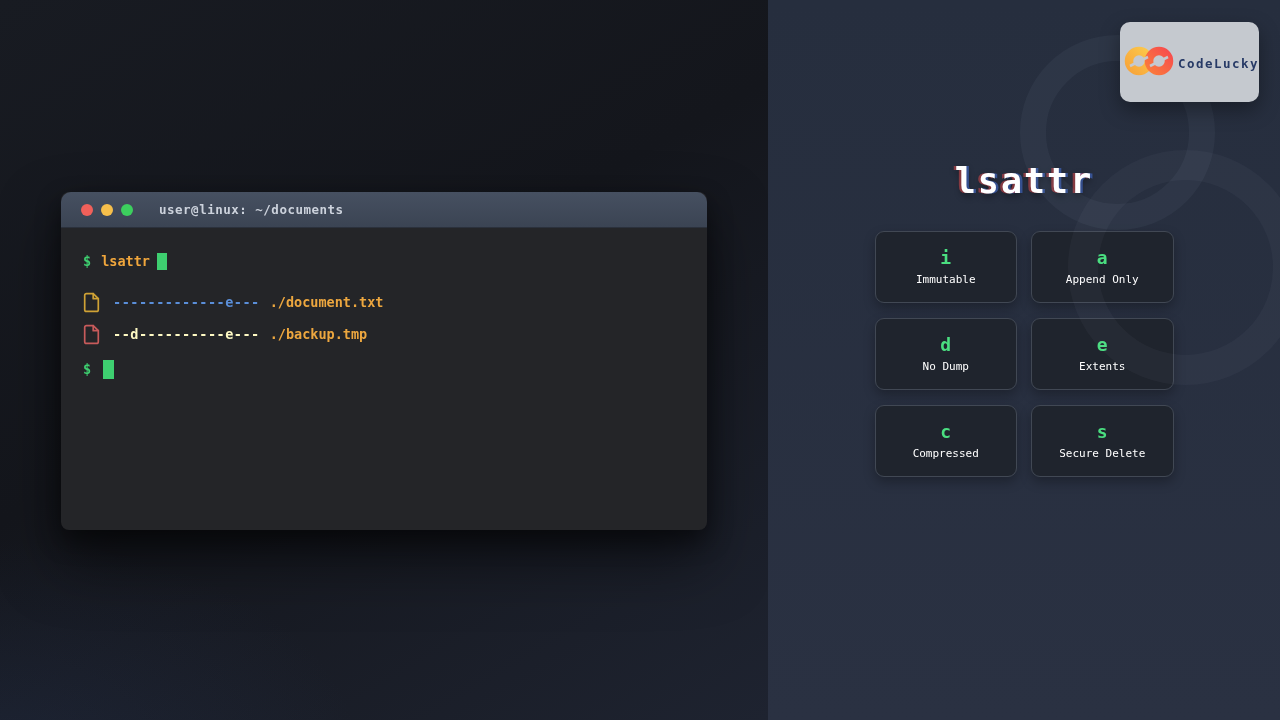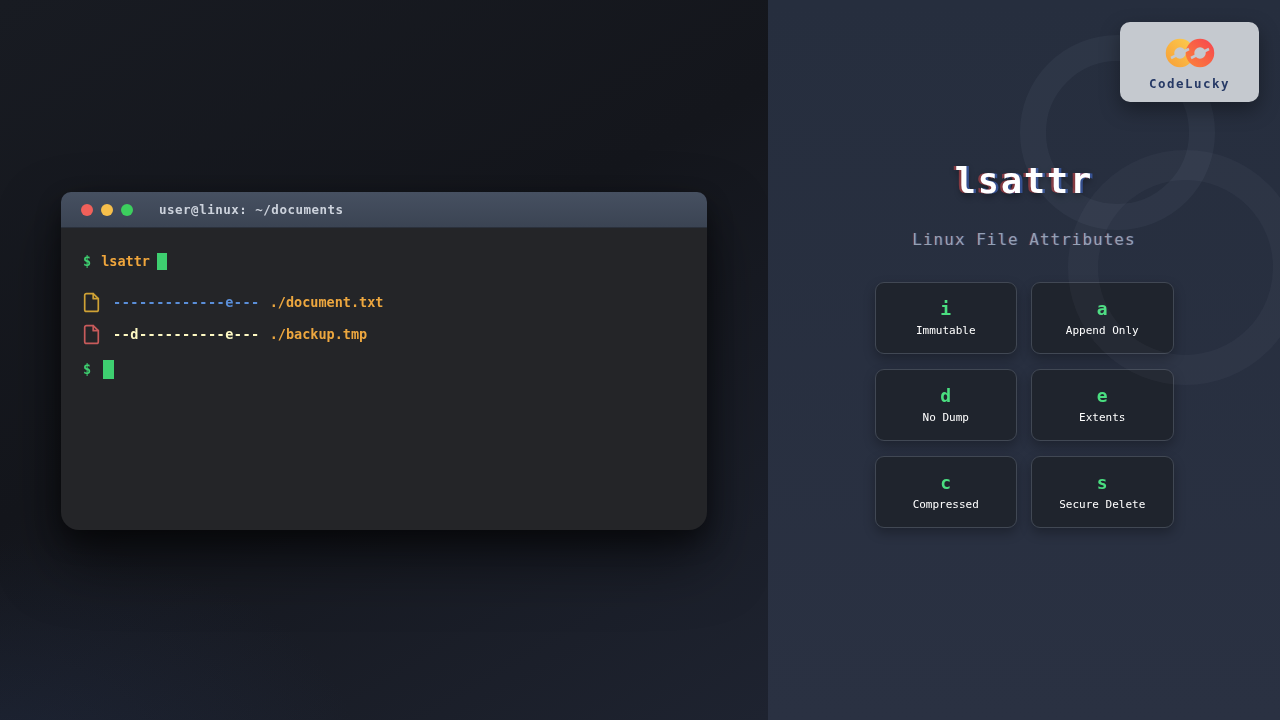--- a/index.html
+++ b/index.html
@@ -13,21 +13,21 @@
   .left-panel {
     position:absolute; left:0; top:0; width:768px; height:720px;
     background:
       radial-gradient(ellipse 600px 360px at 0% 105%, rgba(47,66,108,0.22), transparent 60%),
       linear-gradient(150deg, #181b22 0%, #14161c 45%, #1e2330 100%);
   }
 
   
   .terminal {
     position:absolute; left:61px; top:192px; width:646px; height:338px;
-    border-radius:18px; background:#242528;
+    border-radius:8px; background:#242528;
     box-shadow:0 30px 60px rgba(0,0,0,0.5), 0 10px 24px rgba(0,0,0,0.45);
   }
   .titlebar {
     height:36px; border-radius:10px 10px 0 0; padding:0 0 0 20px;
     background:linear-gradient(180deg,#465061 0%, #3b4453 100%);
     display:flex; align-items:center;
     border-bottom:1px solid #2b313c;
   }
   .dot { width:12px; height:12px; border-radius:50%; margin-right:8px; }
   .dot.red    { background:#f0605a; }
@@ -59,21 +59,21 @@
     overflow:hidden;
   }
   .wm-ring { position:absolute; border-radius:50%; }
   .wm-ring.r1 { left:252px; top:35px;  width:195px; height:195px; border:26px solid rgba(214,224,244,0.045); }
   .wm-ring.r2 { left:300px; top:150px; width:235px; height:235px; border:30px solid rgba(214,224,244,0.035); }
 
   .logo-badge {
     position:absolute; right:21px; top:22px; width:139px; height:80px;
     background:#c5c9cf; border-radius:10px;
     box-shadow:0 8px 20px rgba(0,0,0,0.35);
-    display:flex; flex-direction:column; align-items:center; justify-content:center;
+    display:flex; flex-direction:row; align-items:center; justify-content:center;
   }
   .logo-mark { margin-top:2px; }
   .logo-text {
     margin-top:2px; color:#273a66; font-size:12.5px; letter-spacing:1.5px; font-weight:bold;
   }
 
   .hero-title {
     margin-top:161px; text-align:center;
     color:#ffffff; font-size:35px; font-weight:bold; letter-spacing:2px;
     text-shadow:-2.5px 0 0 rgba(255,80,80,0.45), 2.5px 0 0 rgba(80,130,255,0.45), 0 3px 7px rgba(0,0,0,0.45);
@@ -171,21 +171,20 @@
           <circle cx="39" cy="17" r="10" fill="none" stroke="url(#gR)" stroke-width="8.5"></circle>
           <line x1="10" y1="22" x2="28" y2="13" stroke="#c5c9cf" stroke-width="2.6"></line>
           <line x1="30" y1="22" x2="48" y2="13" stroke="#c5c9cf" stroke-width="2.6"></line>
         </svg>
       </span>
       <span class="logo-text">CodeLucky</span>
     </div>
 
     <div class="hero-title">lsattr</div>
     <div class="hero-subtitle">
-      <div>Linux File Attributes</div>
     </div>
 
     <div class="cards">
 
     <div class="card">
         <span class="card-flag">i</span>
         <span class="card-label">Immutable</span>
       </div>
         <div class="card">
         <span class="card-flag">a</span>

